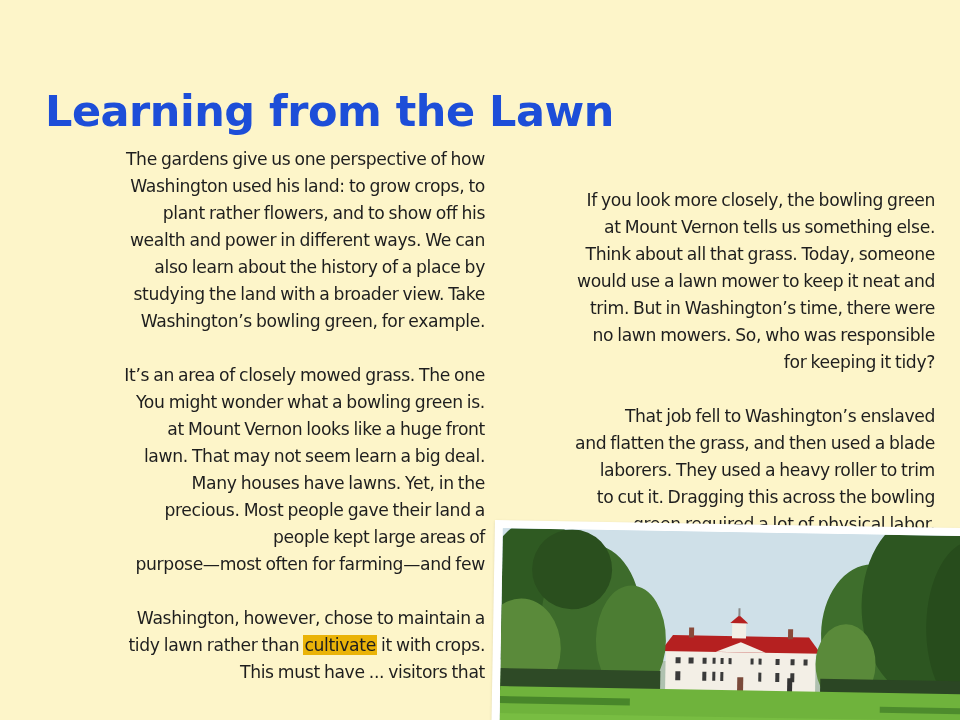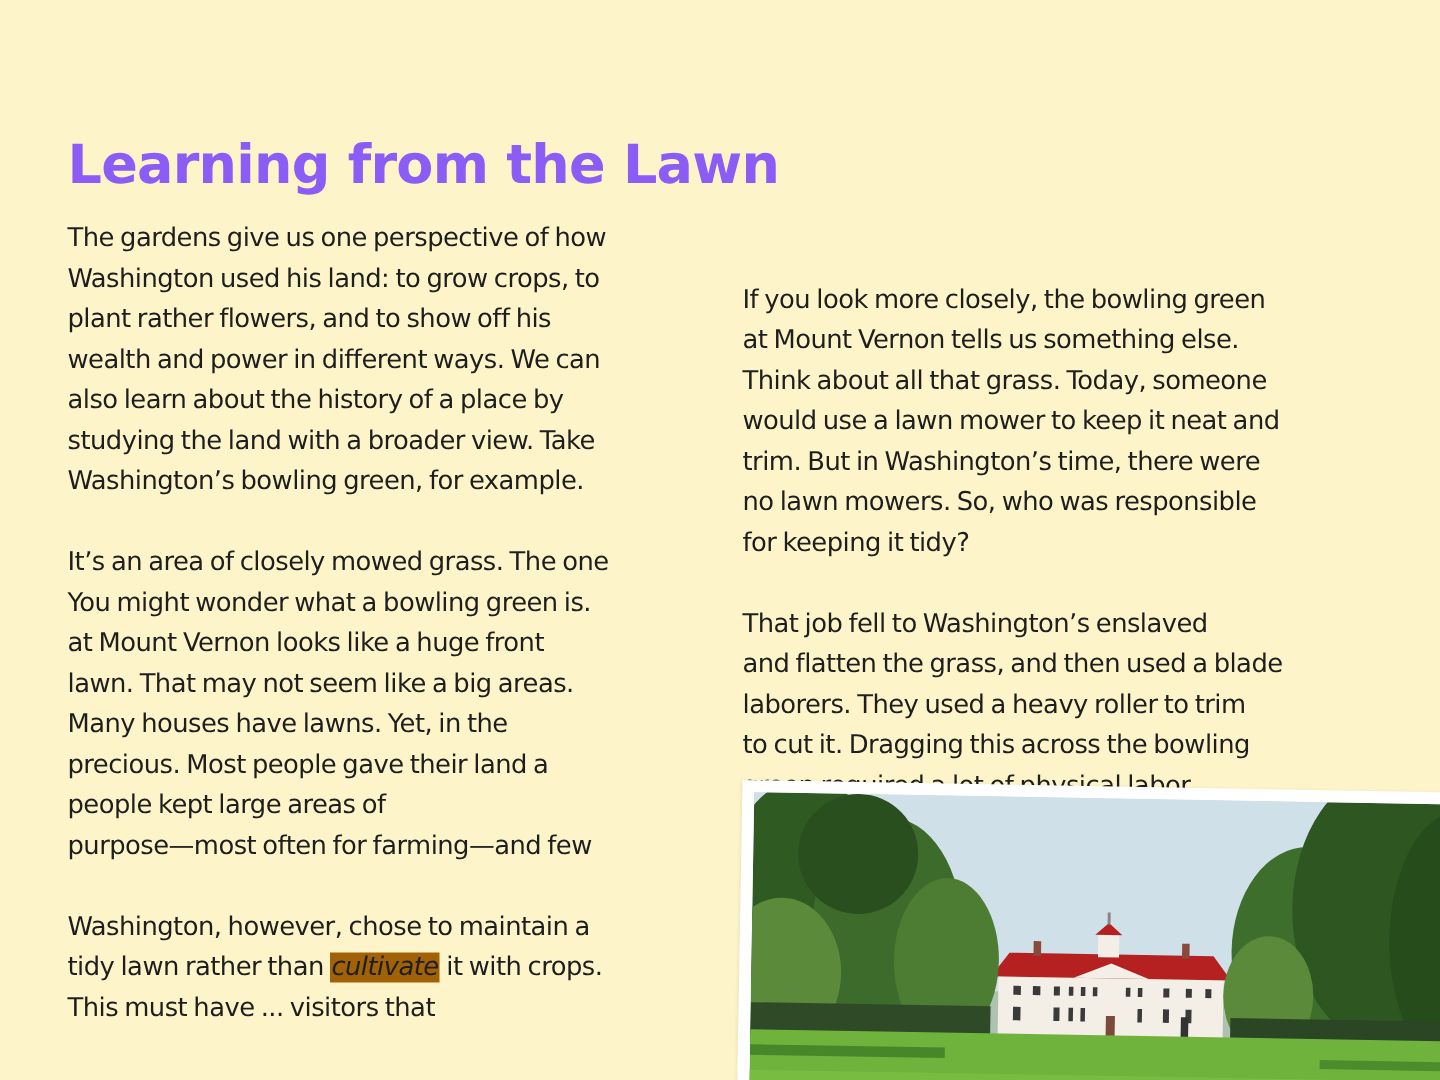--- a/index.html
+++ b/index.html
@@ -15,43 +15,42 @@
       font-family: "DejaVu Sans", sans-serif;
       color: #1e1e1e;
     }
     .page-title {
       position: absolute;
       left: 45px;
       top: 84px;
       margin: 0;
       font-family: "DejaVu Sans", sans-serif;
       font-weight: bold;
-      font-size: 36px;
+      font-size: 43px;
       letter-spacing: -0.5px;
-      color: #8b5cf6;
+      color: #1d4ed8;
       line-height: 54px;
       white-space: nowrap;
     }
     .column {
       position: absolute;
       top: 146px;
       width: 440px;
       font-size: 17.2px;
       line-height: 27px;
       letter-spacing: -0.35px;
       word-spacing: -1px;
     }
     .col-left { left: 45px; }
     .col-right { left: 495px; margin-top: 41px; }
-    .para { margin: 0 0 27px 0; }
+    .para { margin: 0 0 27px 0; text-align: right; }
     .line { display: block; white-space: nowrap; }
     .highlight {
-      background: #a16207;
+      background: #eab308;
       padding: 0 1px;
-      font-style: italic;
     }
 
     
     .photo-frame {
       position: absolute;
       left: 495px;
       top: 520px;
       width: 490px;
       height: 240px;
       background: #ffffff;
@@ -82,21 +81,21 @@
     <span class="line">plant rather flowers, and to show off his</span>
     <span class="line">wealth and power in different ways. We can</span>
     <span class="line">also learn about the history of a place by</span>
     <span class="line">studying the land with a broader view. Take</span>
     <span class="line">Washington’s bowling green, for example.</span>
   </p>
   <p class="para">
     <span class="line">It’s an area of closely mowed grass. The one</span>
     <span class="line">You might wonder what a bowling green is.</span>
     <span class="line">at Mount Vernon looks like a huge front</span>
-    <span class="line">lawn. That may not seem like a big areas.</span>
+    <span class="line">lawn. That may not seem learn a big deal.</span>
     <span class="line">Many houses have lawns. Yet, in the</span>
     <span class="line">precious. Most people gave their land a</span>
     <span class="line">people kept large areas of</span>
     <span class="line">purpose—most often for farming—and few</span>
   </p>
   <p class="para">
     <span class="line">Washington, however, chose to maintain a</span>
     <span class="line"><span>tidy lawn rather than </span><span class="highlight">cultivate</span><span> it with crops.</span></span>
     <span class="line">This must have ... visitors that</span>
   </p>

